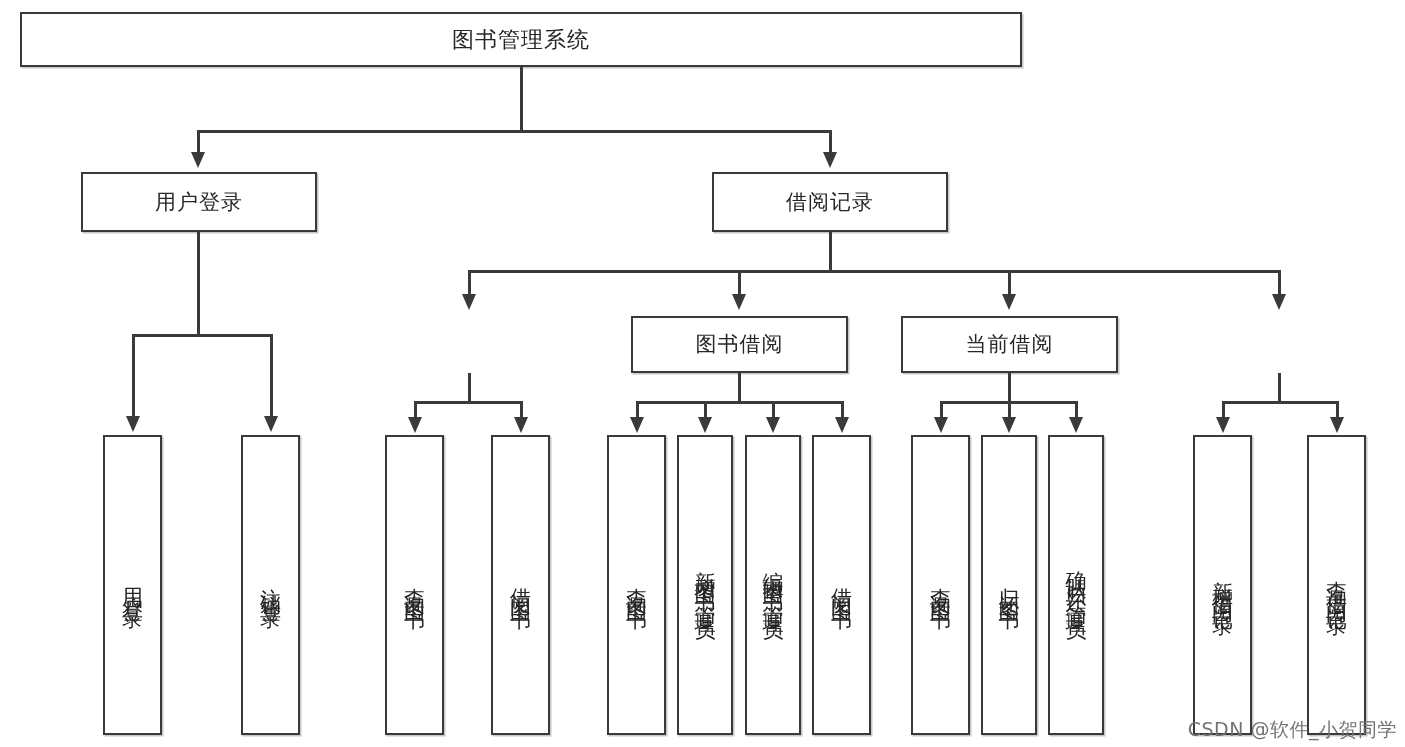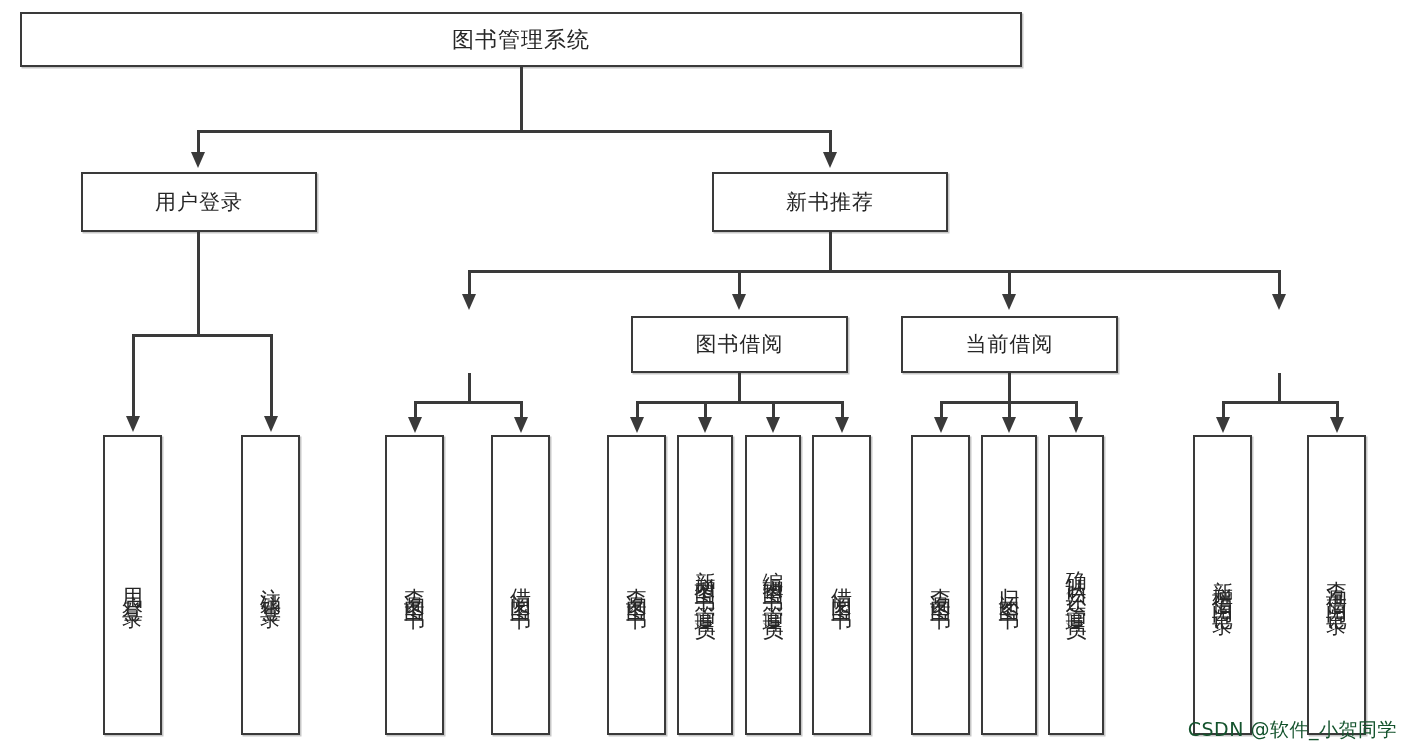--- a/index.html
+++ b/index.html
@@ -68,21 +68,21 @@
     border-left: 7px solid transparent;
     border-right: 7px solid transparent;
     border-top: 16px solid #3a3a3a;
   }
   
   #watermark {
     position: absolute;
     right: 8px;
     bottom: 4px;
     font-size: 19px;
-    color: #14532d;
+    color: #737373;
     white-space: nowrap;
     letter-spacing: 0.5px;
     pointer-events: none;
   }
 </style>
 </head>
 <body>
 
 <div id="diagram-root">
 
@@ -97,21 +97,21 @@
   <div class="conn vline" style="left:197px; top:130px; height:24px;"></div>
   <div class="arrow" style="left:191px; top:152px;"></div>
   <div class="conn vline" style="left:829px; top:130px; height:24px;"></div>
   <div class="arrow" style="left:823px; top:152px;"></div>
 
   <div class="node h" style="left:81px; top:172px; width:236px; height:60px;">
     <span class="label">用户登录</span>
   </div>
 
   <div class="node h" style="left:712px; top:172px; width:236px; height:60px;">
-    <span class="label">新书推荐</span>
+    <span class="label">借阅记录</span>
   </div>
 
   <div class="conn vline" style="left:197px; top:232px; height:104px;"></div>
   <div class="conn hline" style="left:132px; top:334px; width:140px;"></div>
   <div class="conn vline" style="left:132px; top:334px; height:84px;"></div>
   <div class="arrow" style="left:126px; top:416px;"></div>
   <div class="conn vline" style="left:270px; top:334px; height:84px;"></div>
   <div class="arrow" style="left:264px; top:416px;"></div>
 
   <div class="conn vline" style="left:829px; top:232px; height:40px;"></div>

